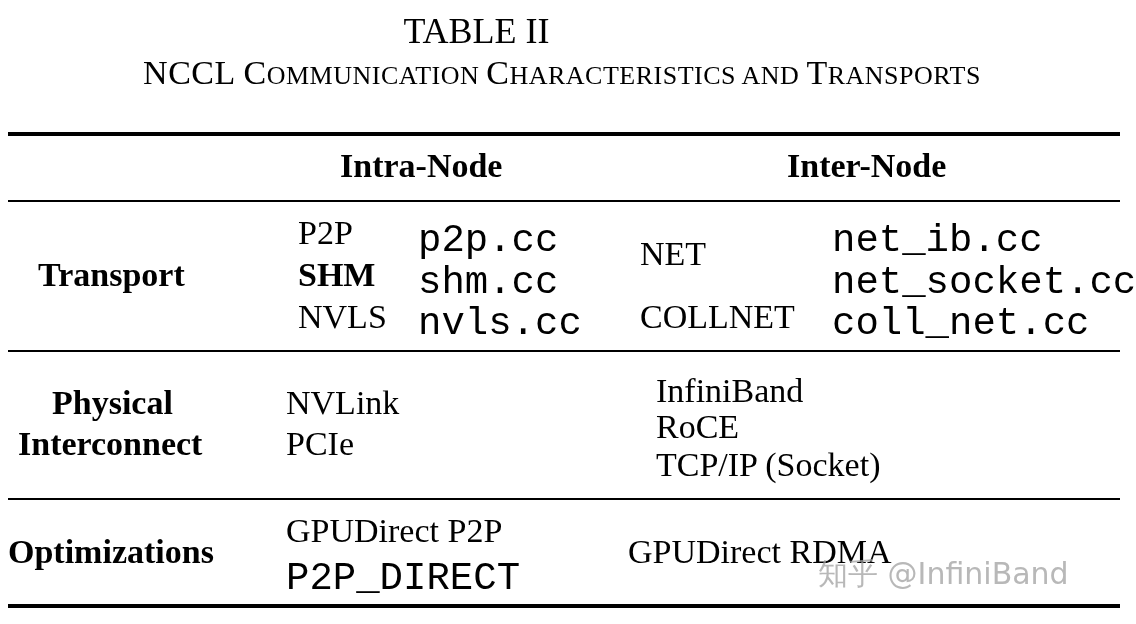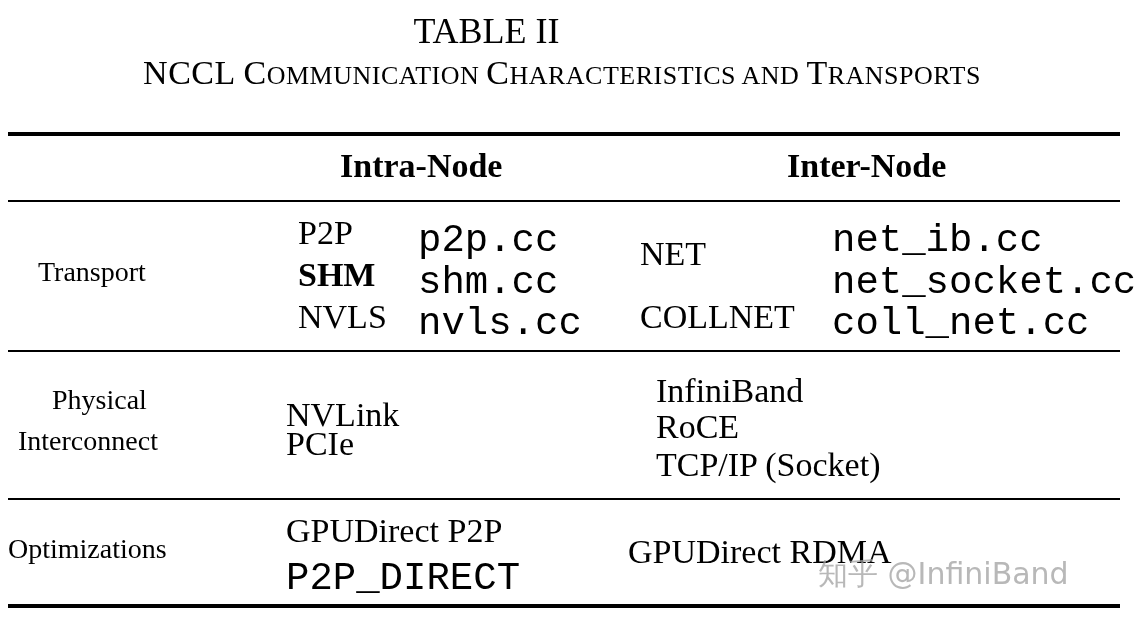--- a/index.html
+++ b/index.html
@@ -1,26 +1,26 @@
 <!DOCTYPE html>
 <html><head>
 <meta charset="utf-8">
 <style>
   html, body { margin: 0; padding: 0; background: #ffffff; }
   body { width: 1136px; height: 624px; position: relative; overflow: hidden;
          font-family: "Liberation Serif", "DejaVu Serif", serif; color: #000; }
   .abs { position: absolute; white-space: nowrap; }
-  .title1 { left: 14px; width: 945px; text-align: center; top: 10px; font-size: 36px; }
+  .title1 { left: 4px; width: 945px; text-align: center; top: 10px; font-size: 36px; }
   .title2 { left: 0; width: 1124px; text-align: center; top: 54px; font-size: 34px; letter-spacing: 0.5px; }
   .sc { font-size: 26px; }
   .rule { position: absolute; left: 8px; width: 1112px; background: #000; }
   .thick { height: 4px; }
   .thin { height: 2px; }
   .hdr { font-weight: bold; font-size: 34px; }
-  .rowlbl { font-weight: normal; font-size: 28px; text-align: right; }
+  .rowlbl { font-weight: bold; font-size: 34px; text-align: right; }
   .cell { font-size: 34px; }
   .mono { font-family: "Liberation Mono", "DejaVu Sans Mono", monospace; font-size: 39px; }
   .wm { font-family: "DejaVu Sans", sans-serif; font-size: 30px; color: rgba(160,160,160,0.75); }
 </style>
 </head>
 <body>
 
 <div>
   <div class="abs title1">TABLE II</div>
   <div class="abs title2">
@@ -48,21 +48,21 @@
   <div class="abs mono" style="left:832px; top:219px;">net_ib.cc</div>
   <div class="abs mono" style="left:832px; top:261px;">net_socket.cc</div>
   <div class="abs mono" style="left:832px; top:302px;">coll_net.cc</div>
 </div>
 
 <div class="rule thin" style="top:350px;"></div>
 
 <div>
   <div class="abs rowlbl" style="left:52px; top:384px;">Physical</div>
   <div class="abs rowlbl" style="left:18px; top:425px;">Interconnect</div>
-  <div class="abs cell" style="left:286px; top:384px;margin-top:12px;">NVLink</div>
+  <div class="abs cell" style="left:286px; top:384px;">NVLink</div>
   <div class="abs cell" style="left:286px; top:425px;">PCIe</div>
   <div class="abs cell" style="left:656px; top:364px;margin-top:8px;">InfiniBand</div>
   <div class="abs cell" style="left:656px; top:408px;">RoCE</div>
   <div class="abs cell" style="left:656px; top:446px;">TCP/IP (Socket)</div>
 </div>
 
 <div class="rule thin" style="top:498px;"></div>
 
 <div>
   <div class="abs rowlbl" style="left:8px; top:533px;">Optimizations</div>

